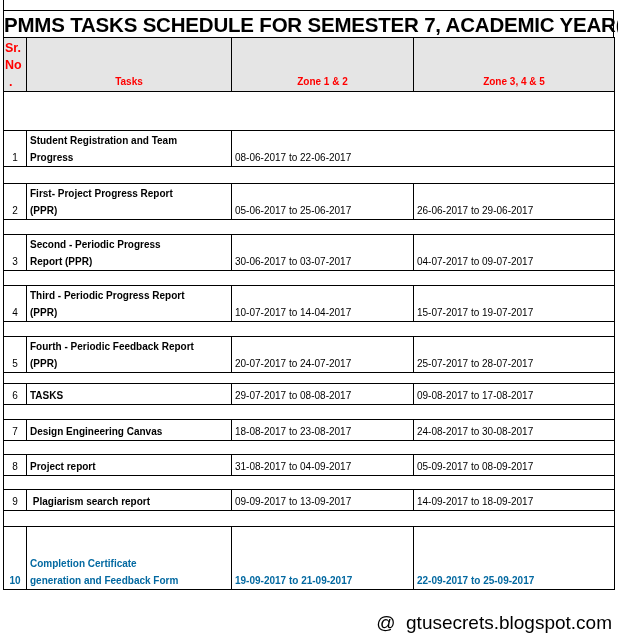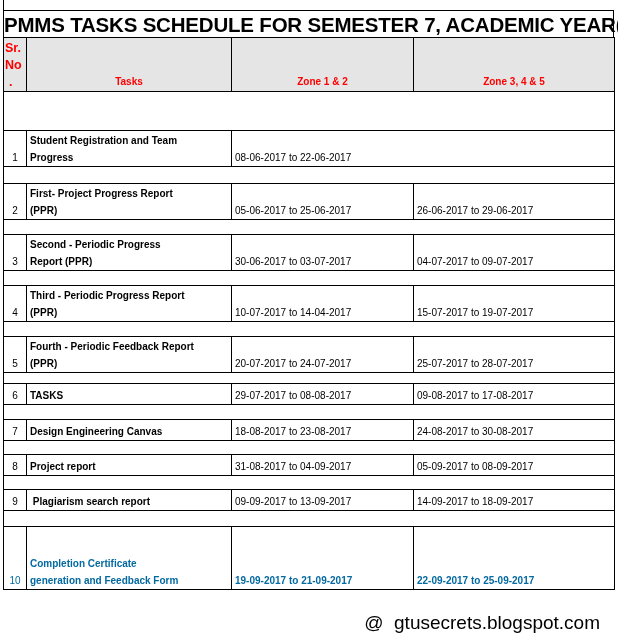--- a/index.html
+++ b/index.html
@@ -22,22 +22,22 @@
   tr.hdr td.sr { font-size: 12.5px; line-height: 17px; text-align: left; padding: 0 1px; }
   tr.hdr td.center { text-align: center; }
   tr.spacer td { height: 14px; padding: 0; }
   tr.spacer.big td { height: 38px; }
   td.num { text-align: center; padding: 0; }
   td.task { font-weight: bold; }
   td.date { }
   tr.tall td { height: 35px; }
   tr.single td { height: 20px; }
   tr.last td { height: 62px; color: #0369a1; font-weight: bold; }
-  tr.last td.num { font-weight: normal; }
-  .watermark { position: absolute; right: 18px; top: 612px; font-size: 19px;
+  tr.last td.num { font-weight: bold; }
+  .watermark { position: absolute; right: 6px; top: 612px; font-size: 19px;
                font-family: "Liberation Sans", sans-serif; color: #000; white-space: nowrap; }
 </style>
 </head>
 <body>
 
 <div class="topline"></div>
 <div class="title">PMMS TASKS SCHEDULE FOR SEMESTER 7, ACADEMIC YEAR(2017-18)</div>
 
 <table>
   <colgroup>

